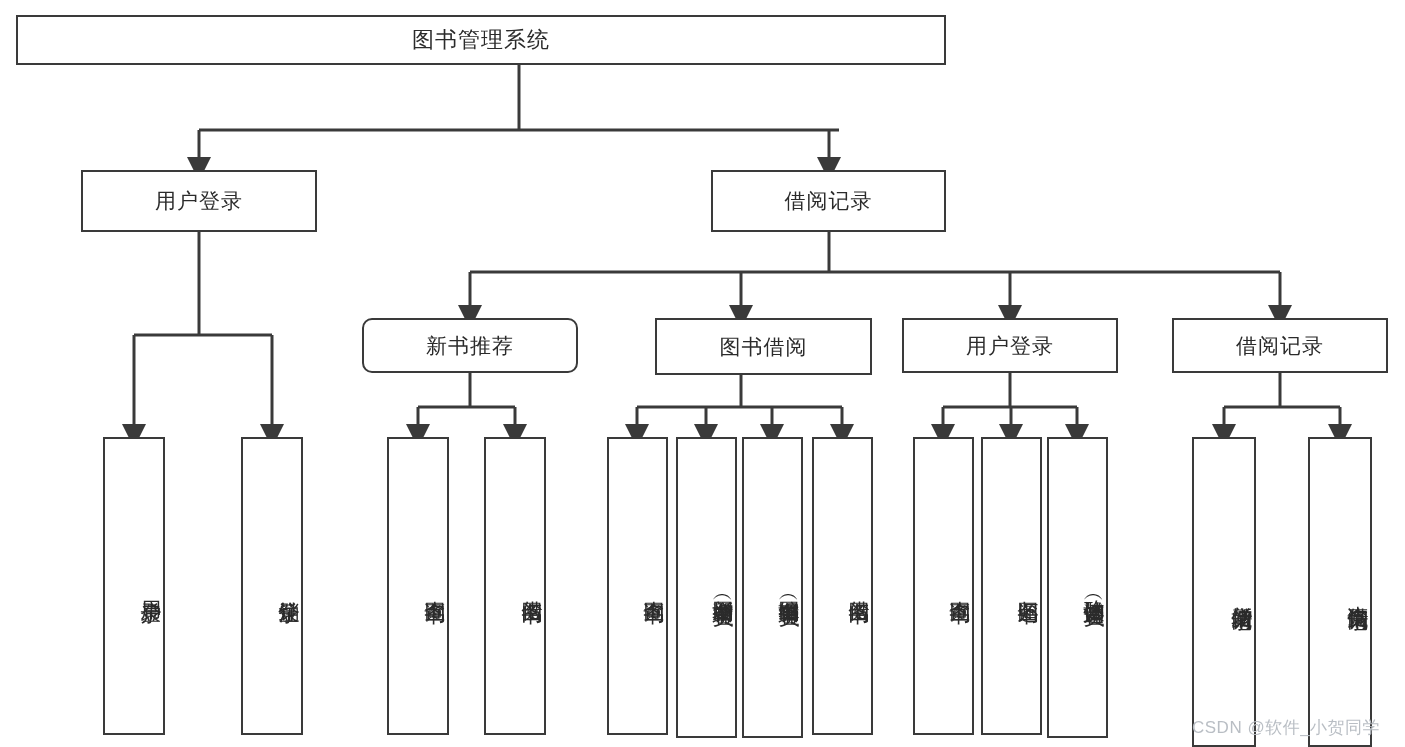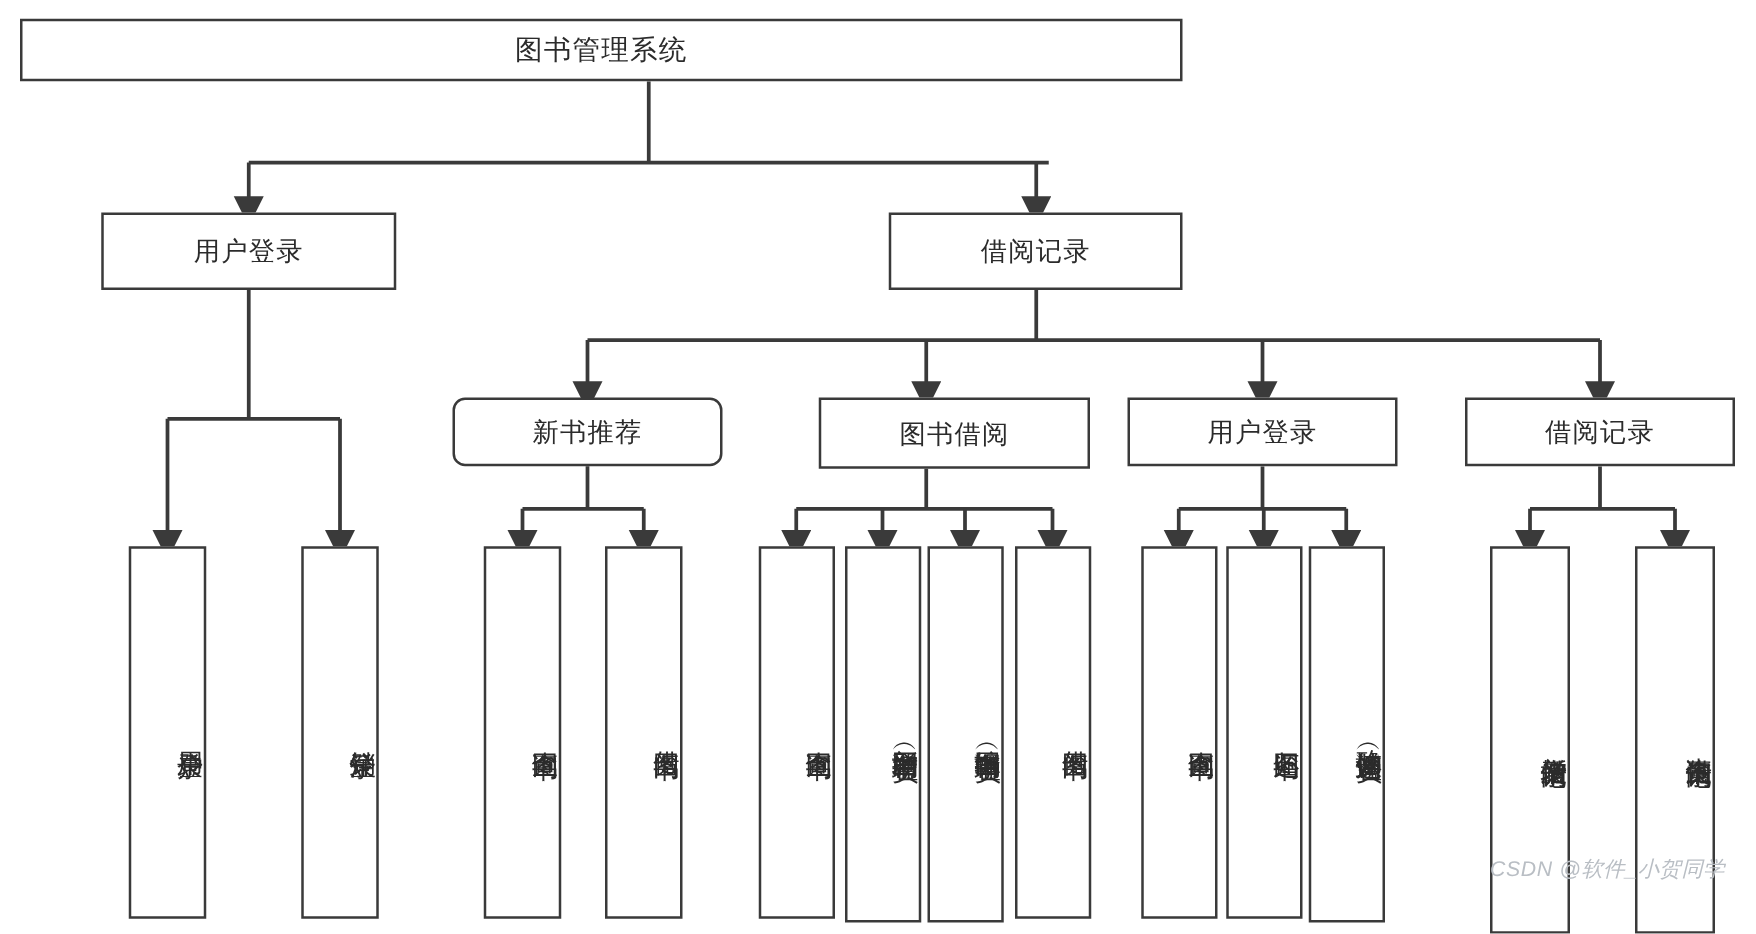--- a/index.html
+++ b/index.html
@@ -130,14 +130,14 @@
     <span>确认归还（管理员）</span>
   </div>
 
   <div class="node v" style="left:1192px;top:437px;width:64px;height:310px;">
     <span>新增借阅记录</span>
   </div>
   <div class="node v" style="left:1308px;top:437px;width:64px;height:310px;">
     <span>查询借阅记录</span>
   </div>
 
-  <div class="wm" style="left:1192px;top:684px;font-style:italic;">CSDN @软件_小贺同学</div>
+  <div class="wm" style="left:1192px;top:716px;">CSDN @软件_小贺同学</div>
 </div>
 
 </body></html>

